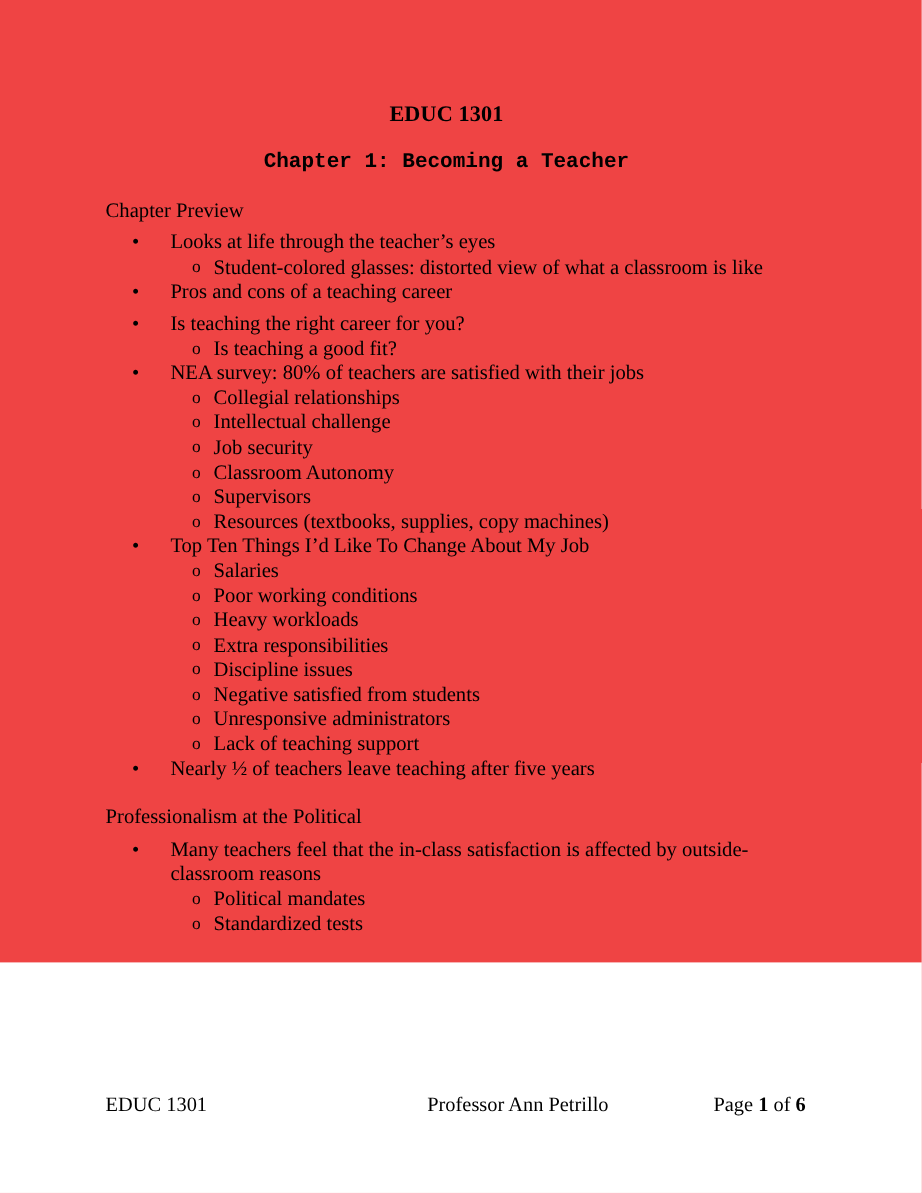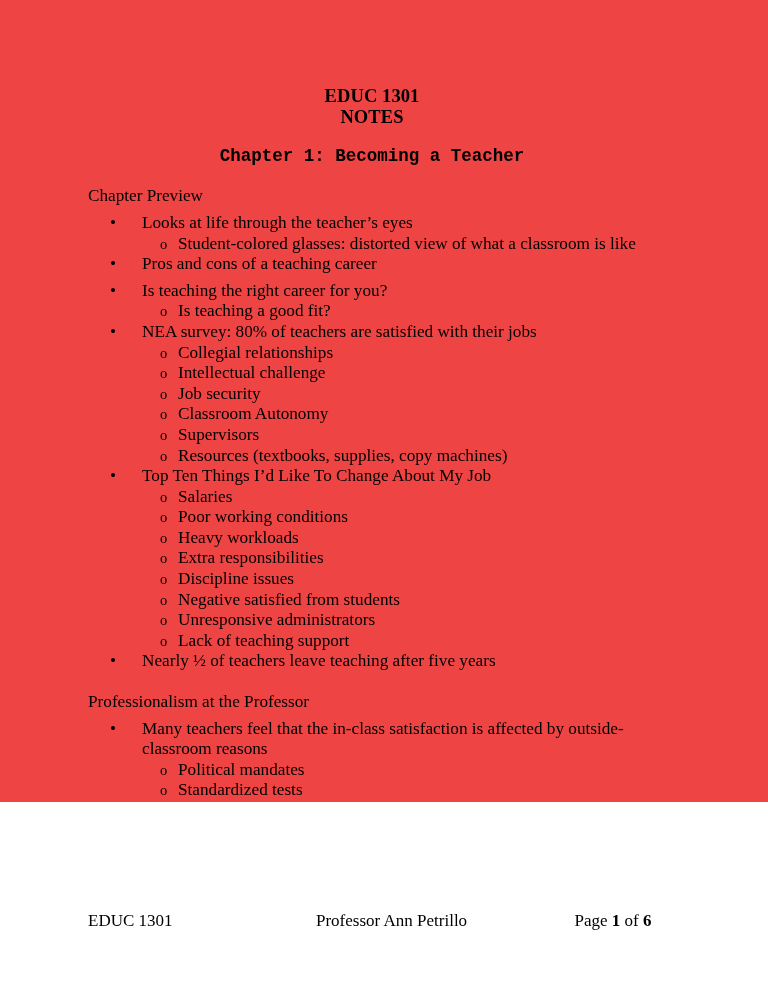--- a/index.html
+++ b/index.html
@@ -108,34 +108,33 @@
     left: 88px;
     top: 911px;
     width: 592px;
     display: flex;
     flex-direction: row;
     align-items: baseline;
     font-size: 17px;
     line-height: 20px;
   }
   .footer-left   { flex: 0 0 auto; width: 228px; text-align: left; }
-  .footer-center { flex: 0 0 auto; width: 230px; text-align: left; }
+  .footer-center { flex: 0 0 auto; width: 230px; text-align: left; margin-left: 40px; }
   .footer-right  { flex: 1 1 auto; text-align: center; white-space: nowrap; }
   .b { font-weight: bold; }
 </style>
 </head>
 <body>
 
 <div class="page">
 
   <div class="content">
 
     <div class="doc-title">
       <div>EDUC 1301</div>
-      <div>NOTES</div>
     </div>
 
     <div class="chapter-heading">Chapter 1: Becoming a Teacher</div>
 
     <div id="sections-root">
         <div class="section-heading">Chapter Preview</div>
         <ul class="level1">
           <li class="bullet1"><span class="marker1">•</span><span>Looks at life through the teacher’s eyes</span><ul class="level2">
               <li class="bullet2"><span class="marker2">o</span><span>Student-colored glasses: distorted view of what a classroom is like</span></li>
             </ul></li>
@@ -158,21 +157,21 @@
               <li class="bullet2"><span class="marker2">o</span><span>Poor working conditions</span></li>
               <li class="bullet2"><span class="marker2">o</span><span>Heavy workloads</span></li>
               <li class="bullet2"><span class="marker2">o</span><span>Extra responsibilities</span></li>
               <li class="bullet2"><span class="marker2">o</span><span>Discipline issues</span></li>
               <li class="bullet2"><span class="marker2">o</span><span>Negative satisfied from students</span></li>
               <li class="bullet2"><span class="marker2">o</span><span>Unresponsive administrators</span></li>
               <li class="bullet2"><span class="marker2">o</span><span>Lack of teaching support</span></li>
             </ul></li>
           <li class="bullet1"><span class="marker1">•</span><span>Nearly ½ of teachers leave teaching after five years</span></li>
         </ul>
-        <div class="section-heading">Professionalism at the Professor</div>
+        <div class="section-heading">Professionalism at the Political</div>
         <ul class="level1">
           <li class="bullet1"><span class="marker1">•</span><span>Many teachers feel that the in-class satisfaction is affected by outside-classroom reasons</span><ul class="level2">
               <li class="bullet2"><span class="marker2">o</span><span>Political mandates</span></li>
               <li class="bullet2"><span class="marker2">o</span><span>Standardized tests</span></li>
             </ul></li>
         </ul>
       </div>
 
   </div>
 

